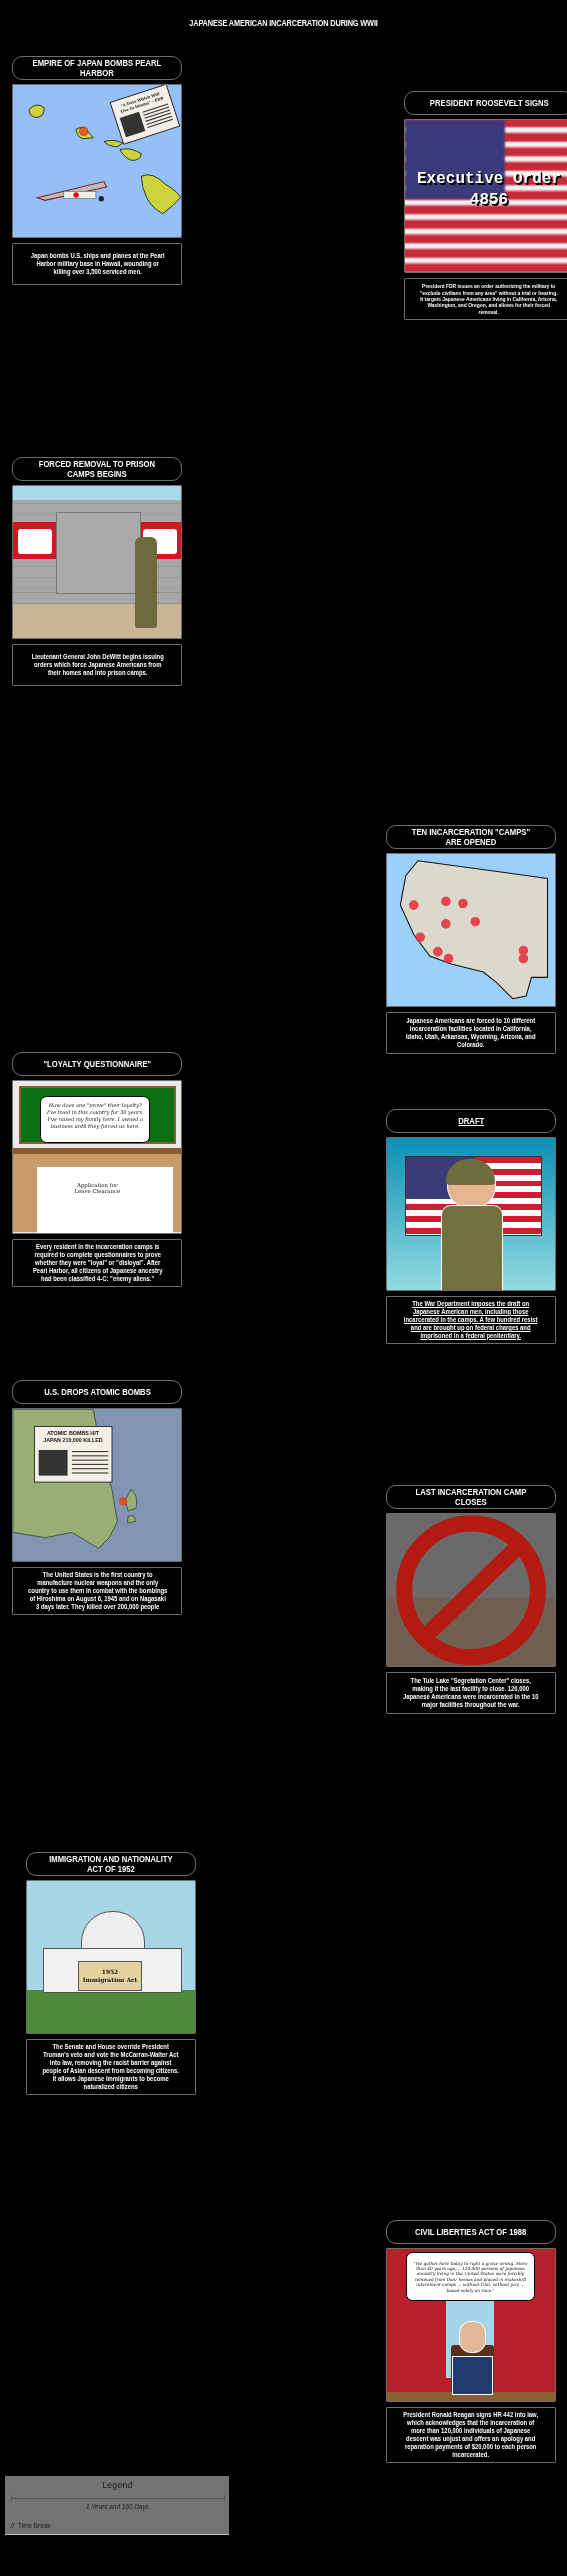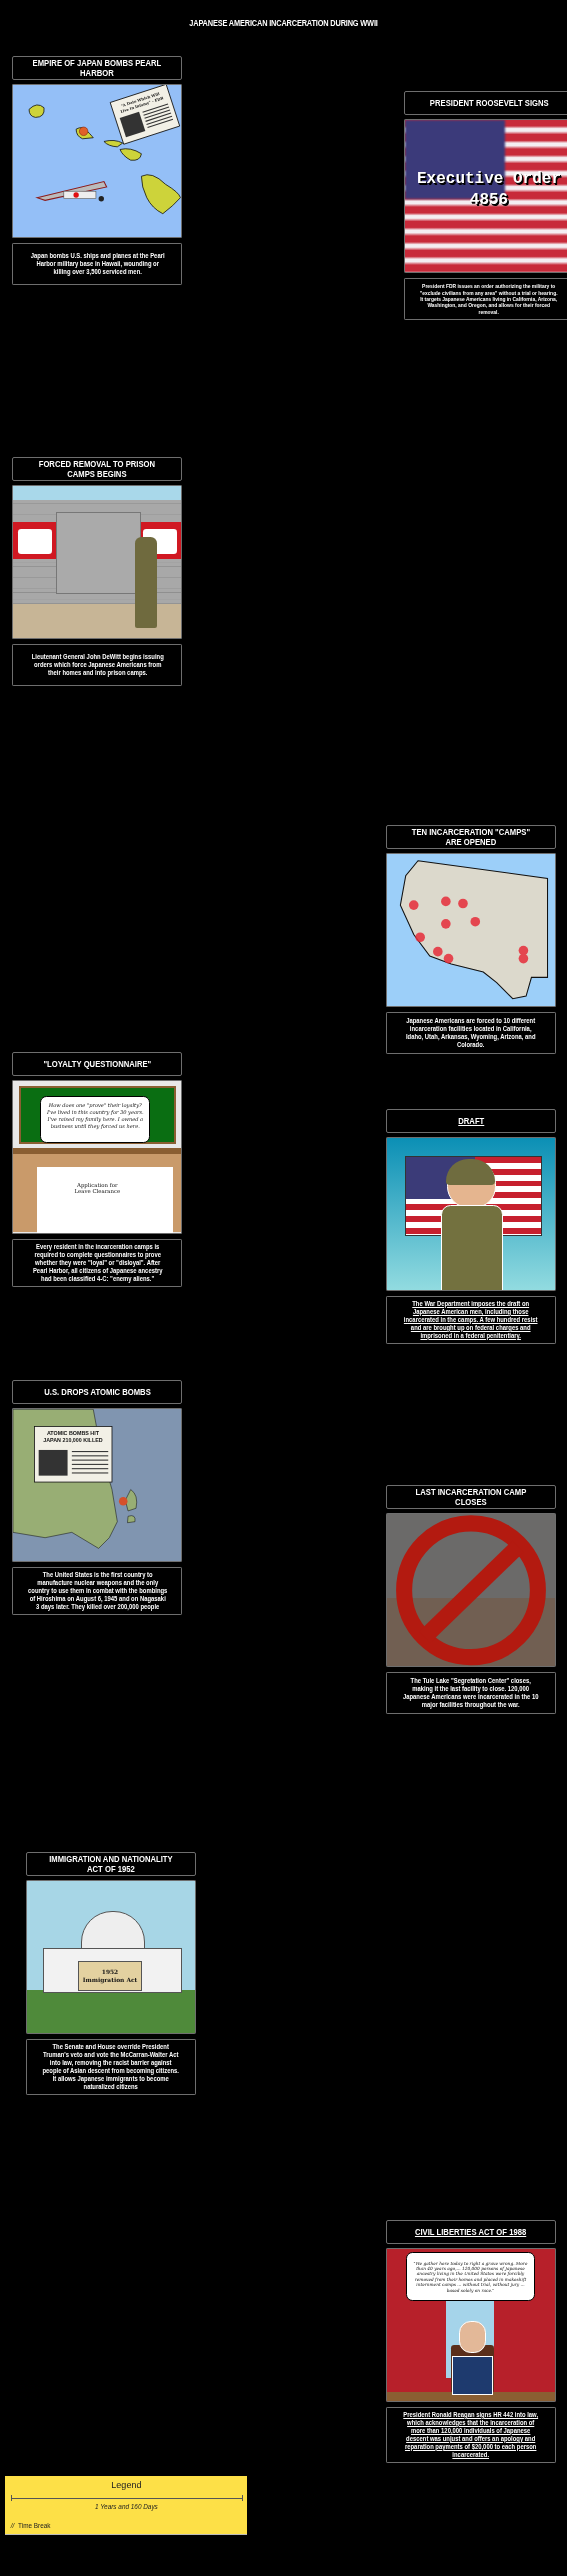--- a/index.html
+++ b/index.html
@@ -2,32 +2,32 @@
 <html style="font-size:8.6px"><head>
 <meta charset="utf-8">
 <style>
   html, body { margin:0; padding:0; background:#000; }
   body { width:567px; height:2576px; position:relative; overflow:hidden;
          font-family:"Liberation Sans", sans-serif; color:#fff; }
   .page-title { position:absolute; top:18px; left:0; width:567px; text-align:center;
          font-family:"Liberation Sans Narrow","Liberation Sans", sans-serif; font-weight:bold;
          font-size:9px; letter-spacing:-0.2px; transform:scaleX(0.82); transform-origin:center; }
   .card { position:absolute; width:170px; }
-  .card .title { box-sizing:border-box; border:1.1px solid #6e6e6e; border-radius:2px; background:#000;
+  .card .title { box-sizing:border-box; border:1.1px solid #6e6e6e; border-radius:10px; background:#000;
          height:23.6px; display:flex; align-items:center; justify-content:center; text-align:center;
          font-weight:bold; font-size:9.6px; line-height:10.2px; padding:0 2.1px; }
   .card .title span { display:inline-block; transform:scaleX(0.8); }
   .card .scene { box-sizing:border-box; margin-top:4.8px; height:154px; border:1.1px solid #6e6e6e;
          border-radius:1.1px; position:relative; overflow:hidden; }
   .card .desc { box-sizing:border-box; margin-top:4.8px; min-height:42px; border:1.1px solid #6e6e6e;
          border-radius:1.1px; background:#000; display:flex; align-items:center; justify-content:center;
          text-align:center; font-weight:bold; font-size:6.7px; line-height:8px; padding:2.7px 4.3px; }
   .card .desc span { display:inline-block; transform:scaleX(0.88); }
   .small .desc { font-size:5.6px; line-height:6.4px; }
-  .legend { position:absolute; left:5.4px; top:2476px; width:242px; height:58px; background:#fde047;
+  .legend { position:absolute; left:5.4px; top:2476px; width:224px; height:58px; background:#737373;
          color:#222; border-bottom:0.5px solid #bbb; }
   .legend .lg-title { text-align:center; font-size:9px; margin-top:3.7px; }
   .legend .bar { position:absolute; left:5.4px; right:5.4px; top:22px; height:0.5px; background:#555; }
   .legend .bar:before, .legend .bar:after { content:""; position:absolute; top:-3.2px; width:0.5px; height:6.4px; background:#555; }
   .legend .bar:before { left:0; } .legend .bar:after { right:0; }
   .legend .duration { position:absolute; top:27px; width:100%; text-align:center; font-style:italic; font-size:6.4px; }
   .legend .tb { position:absolute; left:5.4px; top:46px; font-size:6.4px; }
   .speech { position:absolute; background:#fff; border:1.1px solid #000; border-radius:6.4px; color:#111;
          font-family:"DejaVu Serif", serif; font-style:italic; text-align:center; }
 </style>
@@ -227,21 +227,21 @@
     <div style="position:absolute;left:51px;top:80px;width:64px;height:29.5px;background:#e3d1a0;border:1.1px solid #555;text-align:center;font-family:'DejaVu Serif',serif;font-weight:bold;color:#111;font-size:5.9px;line-height:8.6px;padding-top:5.4px;box-sizing:border-box;">
       <div>1952</div>
       <div>Immigration Act</div>
     </div>
   </div>
   <div class="desc">
       <span>The Senate and House override President Truman's veto and vote the McCarran-Walter Act into law, removing the racist barrier against people of Asian descent from becoming citizens. It allows Japanese immigrants to become naturalized citizens</span>
     </div>
 </div>
 
-<div class="card" style="left:386px; top:2220px;text-decoration:underline;">
+<div class="card" style="left:386px; top:2220px;">
   <div class="title">
       <span>CIVIL LIBERTIES ACT OF 1988</span>
     </div>
   <div class="scene" style="background:#b7202a;">
     <div style="position:absolute;left:59px;top:21.4px;width:48px;height:107px;background:#a5d4ea;"></div>
     <div style="position:absolute;left:0;width:0;top:0;"></div>
     <div style="position:absolute;left:0;right:0;top:143px;height:9.6px;background:#8a5e32;"></div>
     <div style="position:absolute;left:64px;top:96px;width:43px;height:48px;background:#5a2e1a;border-radius:3.2px;"></div>
     <div style="position:absolute;left:72px;top:72px;width:25px;height:29.5px;background:#e3b898;border-radius:11.8px;border:1.1px solid #fff;"></div>
     <div style="position:absolute;left:65px;top:107px;width:39px;height:37px;background:#1e3a6e;border:1.1px solid #fff;"></div>

